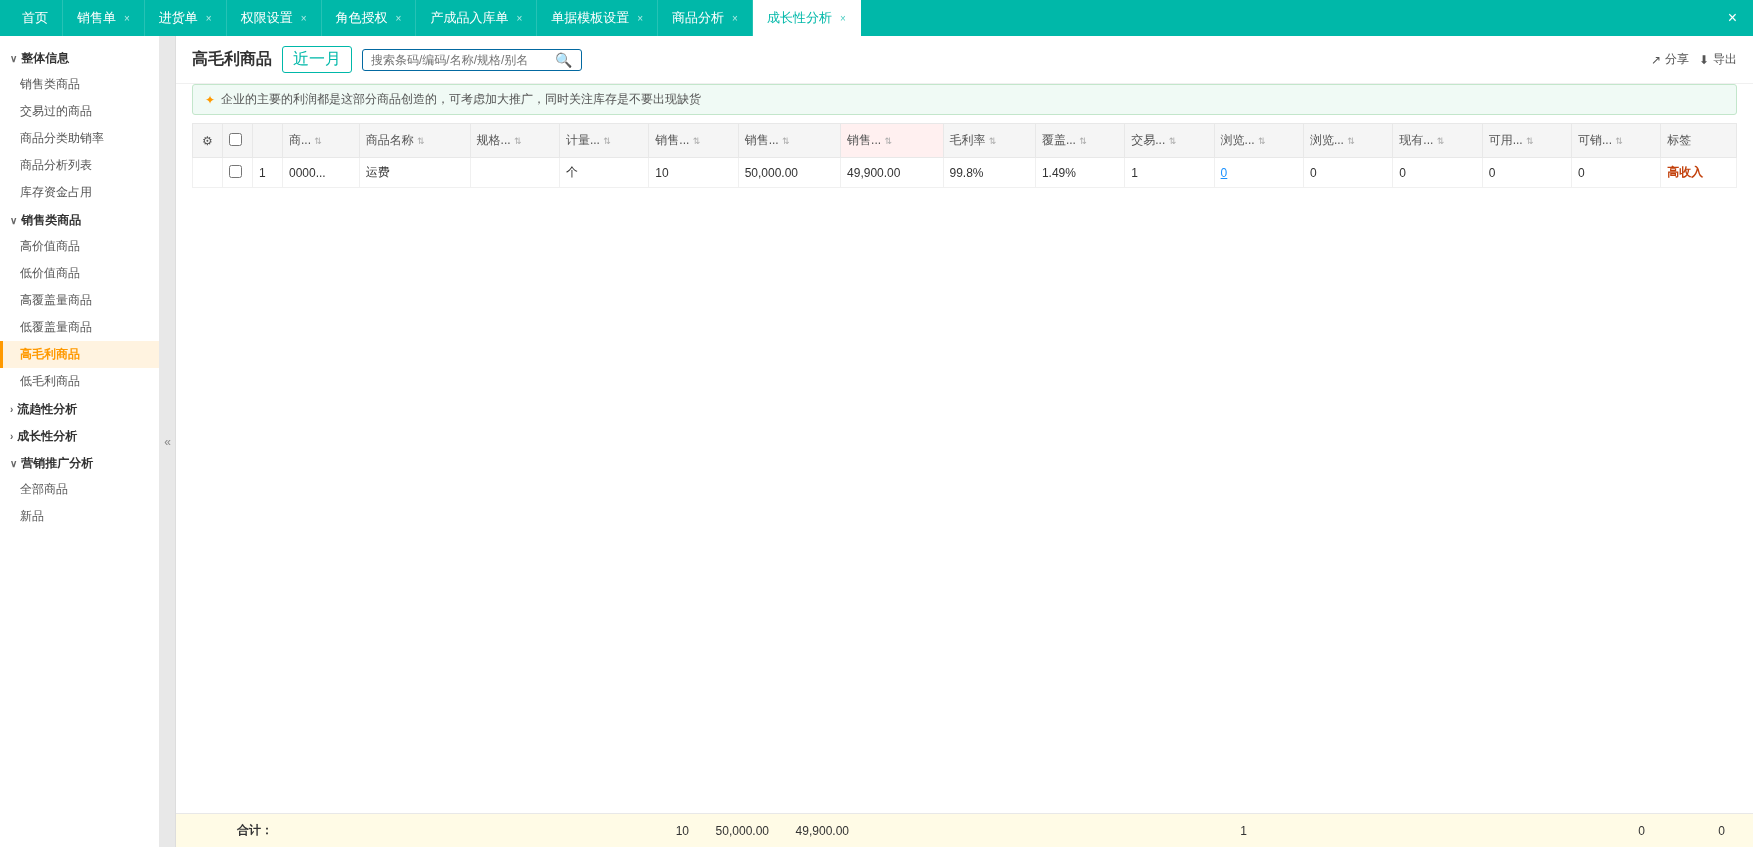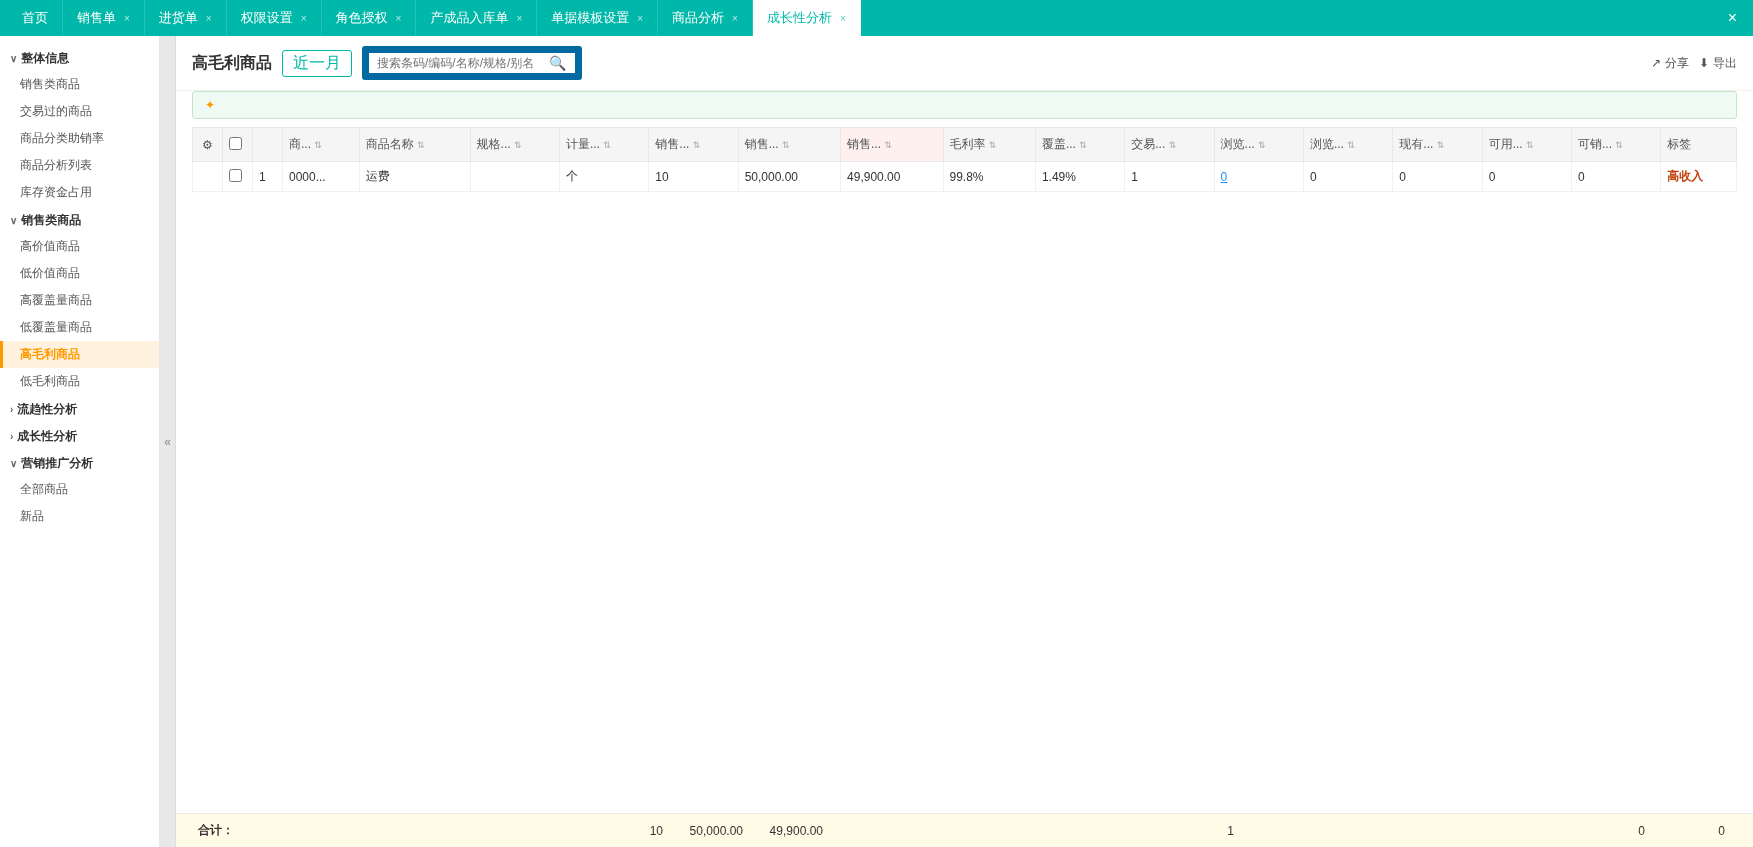--- a/index.html
+++ b/index.html
@@ -53,21 +53,21 @@
       display: flex; align-items: center; padding: 10px 16px;
       border-bottom: 1px solid #f0f0f0; gap: 10px;
     }
     .content-title { font-size: 16px; font-weight: bold; color: #333; }
     .time-filter-btn {
       background: #fff; border: 1px solid #00b8a9; color: #00b8a9;
       padding: 2px 10px; border-radius: 3px; cursor: pointer; font-size: 16px;
     }
     .search-box {
       display: flex; align-items: center;
-      border: 7px solid #0369a1; border-radius: 3px;
+      border: 1px solid #0369a1; border-radius: 3px;
       padding: 2px 8px; width: 220px; gap: 4px;
     }
     .search-box input { border: none; outline: none; font-size: 12px; flex: 1; color: #999; }
     .search-icon { color: #aaa; font-size: 14px; cursor: pointer; }
     .header-actions { margin-left: auto; display: flex; gap: 10px; }
     .action-btn {
       display: flex; align-items: center; gap: 4px;
       color: #555; font-size: 12px; cursor: pointer;
     }
 
@@ -100,21 +100,21 @@
     .tag-high { color: #c2410c; font-weight: bold; }
     .tag-underline { text-decoration: underline; color: #1890ff; cursor: pointer; }
 
     
     .table-footer {
       background: #fffbe6; border-top: 1px solid #e8e8e8;
       padding: 8px 22px; display: flex; align-items: center;
       font-size: 12px; color: #333; gap: 0;
       position: sticky; bottom: 0;
     }
-    .footer-label { font-weight: bold; width: 60px; }
+    .footer-label { font-weight: bold; width: 60px; margin-left: 39px; }
     .footer-cell { padding: 0 6px; min-width: 80px; text-align: right; }
 
     
     .table-wrap::-webkit-scrollbar { height: 6px; width: 6px; }
     .table-wrap::-webkit-scrollbar-thumb { background: #ccc; border-radius: 3px; }
 
     .sidebar-collapse {
       background: #e8e8e8; border: none; border-right: 1px solid #ddd;
       width: 16px; cursor: pointer; display: flex; align-items: center;
       justify-content: center; font-size: 12px; color: #888;
@@ -250,20 +250,21 @@
         </div>
         <div class="action-btn">
           <span>⬇</span>
           <span>导出</span>
         </div>
       </div>
     </div>
 
     <div class="info-bar">
       <span class="info-icon">✦</span>
+      <span>企业的主要的利润都是这部分商品创造的，可考虑加大推广，同时关注库存是不要出现缺货</span>
     </div>
 
     <div class="table-wrap">
       <table>
         <thead>
           <tr>
             <th style="width:30px; text-align:center;">⚙</th>
             <th style="width:30px;">
               <input type="checkbox" style="">
             </th>

